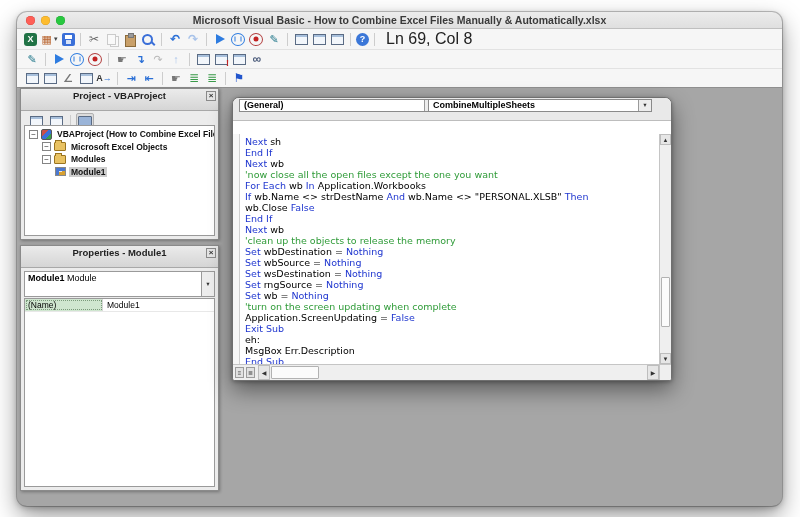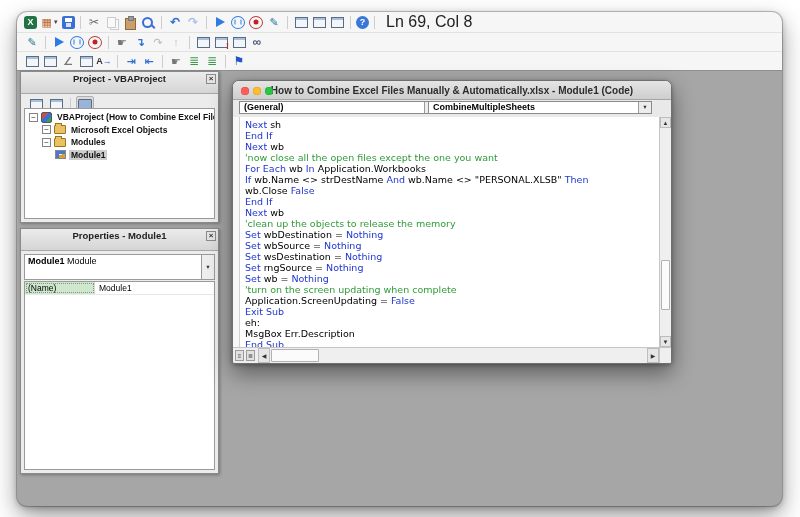--- a/index.html
+++ b/index.html
@@ -106,21 +106,21 @@
   
   .objsel { position:relative; margin:3px; height:26px; background:#fff; border:1px solid #9a9a9a; font-size:9px; line-height:12px; padding-left:3px; white-space:nowrap; }
   .objsel b { font-weight:700; }
   .combo-btn { position:absolute; right:0; top:0; bottom:0; width:13px; background:#ededed; border-left:1px solid #9a9a9a;
                display:flex; align-items:center; justify-content:center; font-size:5.5px; color:#333; }
   .ptabs { display:flex; align-items:flex-end; height:15px; padding-left:4px; border-bottom:1px solid #9a9a9a; margin:0 3px; }
   .ptab { font-size:8.5px; padding:1px 5px 1px 5px; border:1px solid #9a9a9a; background:#f97316; color:#222; margin-right:2px; }
   .ptab.active { background:#f4f4f4; border-bottom:1px solid #f4f4f4; margin-bottom:-1px; font-weight:400; }
   .pgrid { position:absolute; left:3px; right:3px; top:52px; bottom:3px; background:#fff; border:1px solid #9a9a9a; }
   .prow { display:flex; height:13px; border-bottom:1px solid #e8e8e8; font-size:8.5px; line-height:12px; }
-  .pname { width:70px; padding-left:3px; border-right:1px solid #d8d8d8; background:#cfe6cf; outline:1px dotted #7a9a7a; outline-offset:-2px; }
+  .pname { width:78px; padding-left:3px; border-right:1px solid #d8d8d8; background:#cfe6cf; outline:1px dotted #7a9a7a; outline-offset:-2px; }
   .pval { flex:1; padding-left:4px; }
 
   
   .codewin { position:absolute; left:215px; top:9px; width:440px; height:284px; background:#fff;
              border:1px solid #6f6f6f; border-radius:7px 7px 3px 3px; overflow:hidden;
              box-shadow:0 9px 22px rgba(0,0,0,.45), 0 1px 4px rgba(0,0,0,.3); }
   .ctitle { position:relative; height:19px; background:linear-gradient(#e4e4e4,#cecece); border-bottom:1px solid #a5a5a5; }
   .ctitle .lights { left:8px; top:6px; gap:4px; }
   .ctitle .light { width:8px; height:8px; }
   .ctitle .title { text-align:center; font-size:10px; font-weight:700; color:#2c2c2c; line-height:19px; white-space:nowrap; }
@@ -149,20 +149,28 @@
   .hscroll .sarrow.right { right:0; }
   .hthumb { position:absolute; left:13px; top:1px; bottom:1px; width:48px; background:#fbfbfb; border:1px solid #b2b2b2; border-radius:1px; }
   .corner { width:12px; background:#efefef; border-left:1px solid #c5c5c5; }
 </style>
 </head>
 <body>
 
 <div class="page" data-name="desktop-background">
   <div class="app" data-name="vbe-window">
 
+    <div class="titlebar" data-name="app-titlebar">
+      <div class="lights" data-name="window-controls">
+        <span class="light red" data-name="close-button"></span>
+        <span class="light yellow" data-name="minimize-button"></span>
+        <span class="light green" data-name="zoom-button"></span>
+      </div>
+      <div class="title" data-name="app-title">Microsoft Visual Basic - How to Combine Excel Files Manually &amp; Automatically.xlsx</div>
+    </div>
 
     <div class="tbrow r1" data-name="standard-toolbar">
       <div class="tbicons" id="tb-standard">
           <span class="tbi" data-name="view-excel-icon">X</span>
           <span class="tbi" data-name="insert-userform-icon">▦</span>
           <span class="tbi" data-name="save-icon"></span>
           <div class="tsep" data-name="toolbar-separator"></div>
           <span class="tbi" data-name="cut-icon">✂</span>
           <span class="tbi" data-name="copy-icon" data-disabled="true"></span>
           <span class="tbi" data-name="paste-icon"></span>
@@ -274,28 +282,20 @@
         </div>
         <div class="pgrid" id="pgrid" data-name="properties-grid">
             <div class="prow" data-name="property-row">
               <div class="pname" data-name="property-name-cell">(Name)</div>
               <div class="pval" data-name="property-value-cell">Module1</div>
             </div>
           </div>
       </div>
 
       <div class="codewin" data-name="code-window">
-        <div class="ctitle" data-name="code-window-titlebar">
-          <div class="lights" data-name="code-window-controls">
-            <span class="light red" data-name="close-button"></span>
-            <span class="light yellow" data-name="minimize-button"></span>
-            <span class="light green" data-name="zoom-button"></span>
-          </div>
-          <div class="title" data-name="code-window-title">How to Combine Excel Files Manually &amp; Automatically.xlsx - Module1 (Code)</div>
-        </div>
         <div class="crow" data-name="code-dropdown-row">
           <div class="combo left" data-name="object-dropdown">
             <span data-name="object-dropdown-value">(General)</span>
             <span class="combo-btn" data-name="dropdown-arrow-icon">▼</span>
           </div>
           <div class="combo right" data-name="procedure-dropdown">
             <span data-name="procedure-dropdown-value">CombineMultipleSheets</span>
             <span class="combo-btn" data-name="dropdown-arrow-icon">▼</span>
           </div>
         </div>

